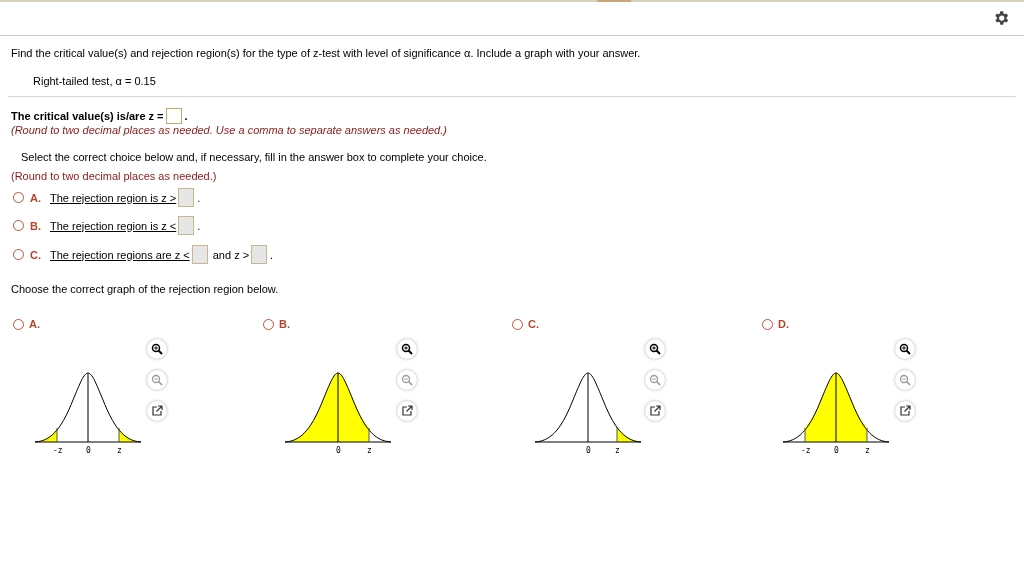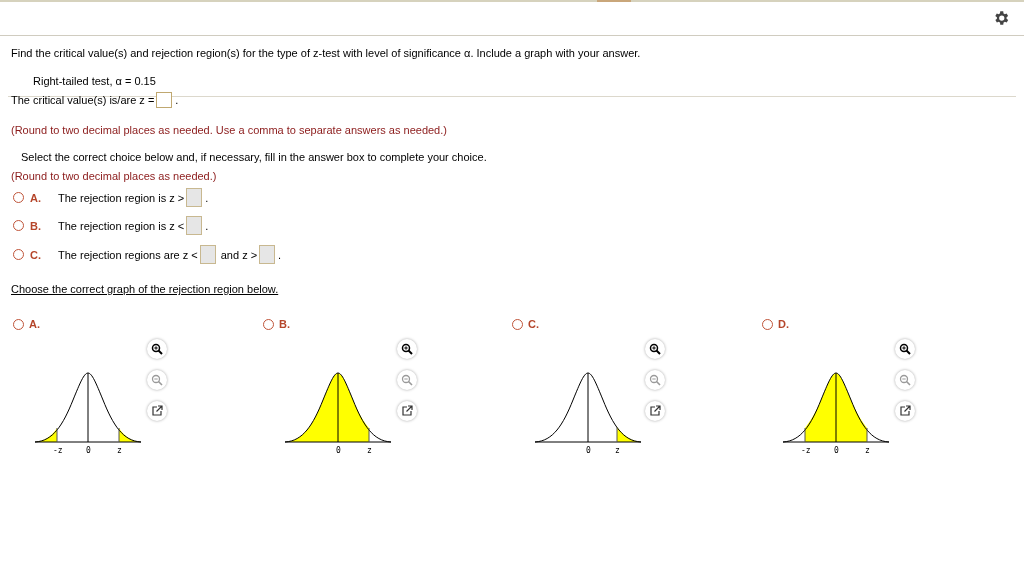--- a/index.html
+++ b/index.html
@@ -16,41 +16,41 @@
     }
     .header-line {
       position: absolute; left: 0; top: 35px; width: 1024px; height: 1px; background: #d0ccc0;
     }
     .gear {
       position: absolute; left: 992px; top: 9px; width: 18px; height: 18px; cursor: pointer;
     }
     .q-title { position: absolute; left: 11px; top: 47px; }
     .q-sub { position: absolute; left: 33px; top: 75px; }
     .sep-line { position: absolute; left: 8px; top: 96px; width: 1008px; height: 1px; background: #dcd8cc; }
-    .crit-line { position: absolute; left: 11px; top: 92px; display: flex; align-items: center; }
+    .crit-line { position: absolute; left: 11px; top: 108px; display: flex; align-items: center; font-weight: bold; }
     .ans-box {
       display: inline-block; width: 14px; height: 14px; border: 1px solid #c0a870; background: #fff;
       margin-left: 2px; vertical-align: middle;
     }
     .ans-box.grey { background: #e6e6e6; border: 1px solid #c8b890; width: 14px; height: 17px; }
     .hint { color: #8b1a1a; position: absolute; left: 11px; }
-    .hint1 { top: 124px; }
+    .hint1 { top: 124px; font-style: italic; }
     .select-txt { position: absolute; left: 11px; top: 151px; margin-left: 10px; }
     .hint2 { top: 170px; }
     .choice {
       position: absolute; left: 13px; display: flex; align-items: center; cursor: pointer;
     }
     .radio {
       width: 9px; height: 9px; border: 1px solid #c0553a; border-radius: 50%; background: #fff;
       display: inline-block;
     }
     .choice-letter { color: #b5452a; font-weight: bold; margin-left: 6px; width: 20px; }
-    .choice-text { margin-left: 8px; }
+    .choice-text { margin-left: 0px; text-decoration: underline; }
     .dot { margin-left: 3px; }
-    .choose-txt { position: absolute; left: 11px; top: 283px; text-decoration: underline; }
+    .choose-txt { position: absolute; left: 11px; top: 283px; }
     .graph-opt { position: absolute; top: 318px; display: flex; align-items: center; cursor: pointer; }
     .graph-opt .choice-letter { margin-left: 5px; }
     .graph { position: absolute; top: 365px; width: 110px; height: 90px; }
     .icon-btn {
       position: absolute; width: 20px; height: 20px; border-radius: 50%; background: #fff;
       box-shadow: 0 0 3px rgba(0,0,0,0.35); display: flex; align-items: center; justify-content: center;
       cursor: pointer;
     }
   </style>
 </head>

